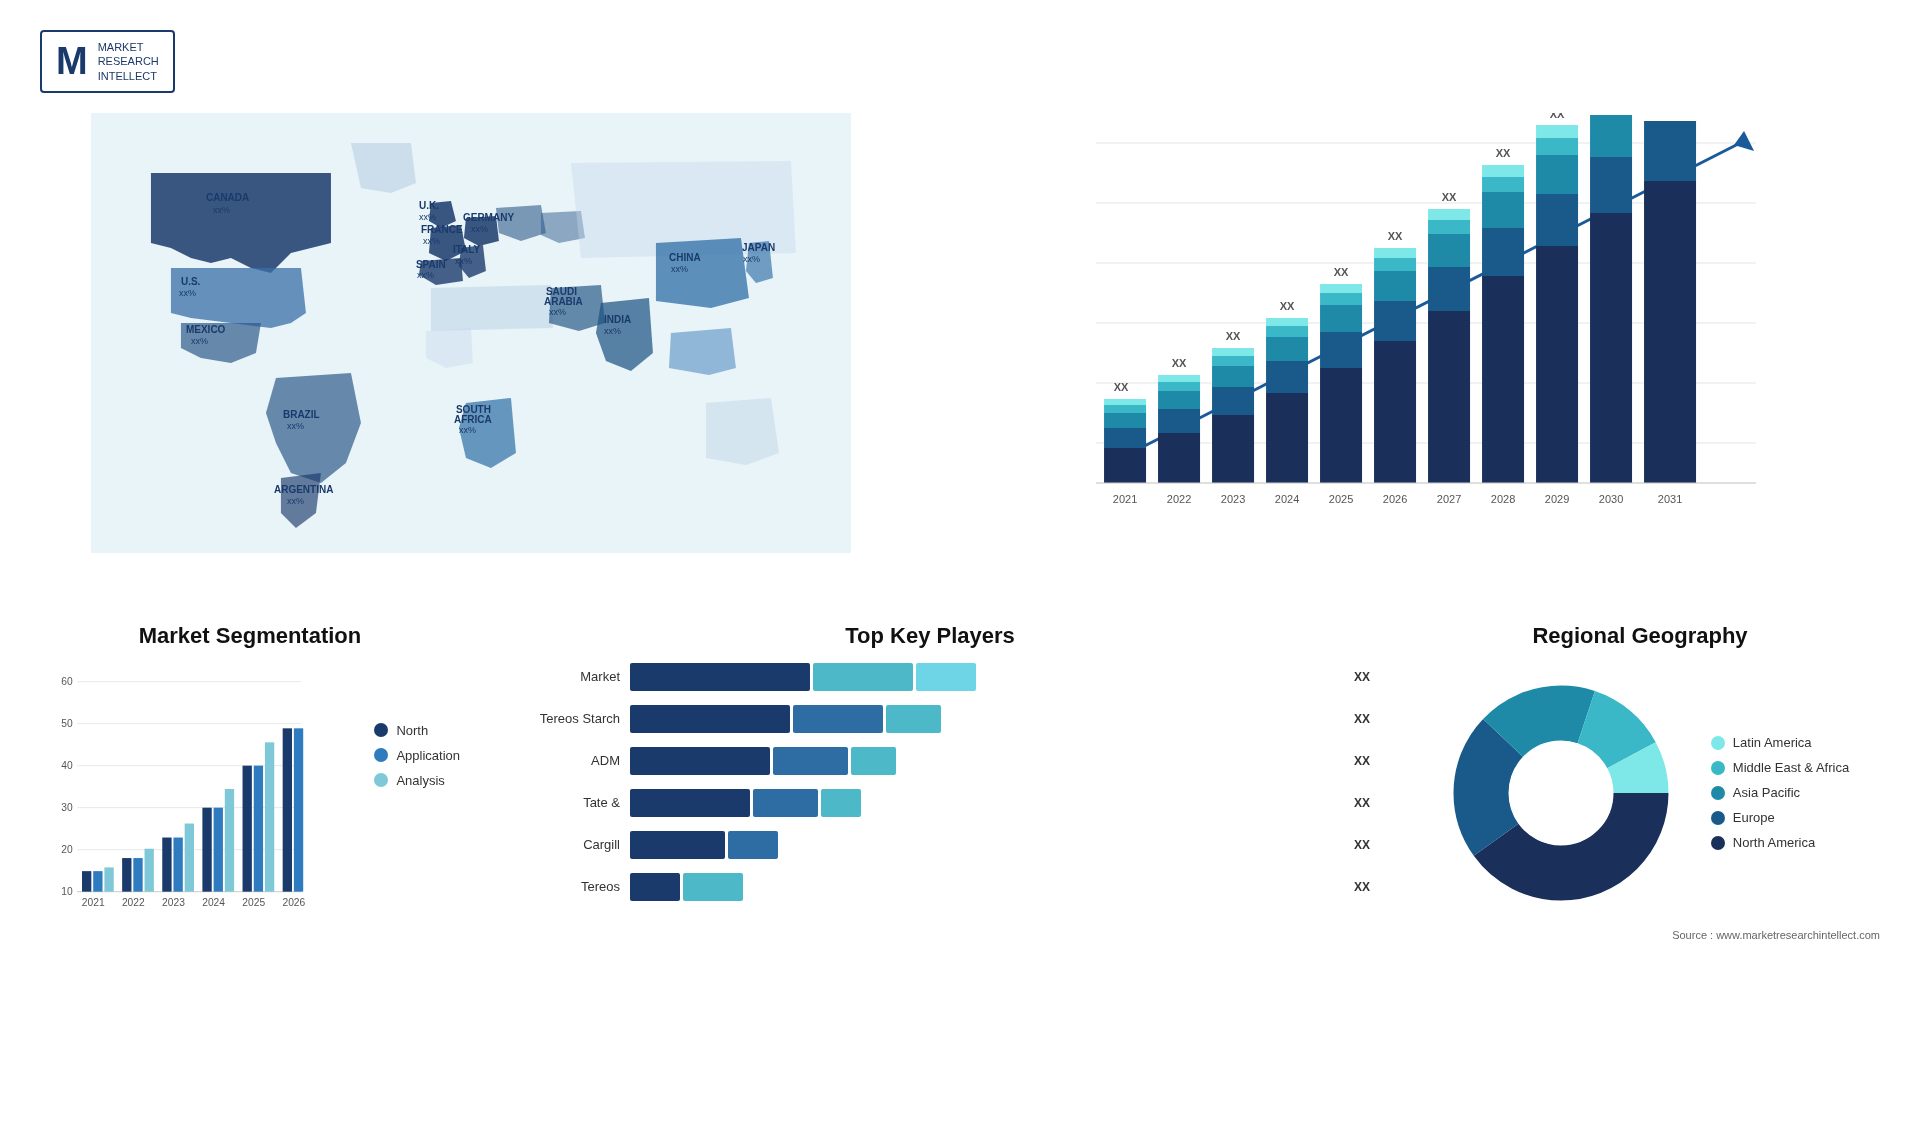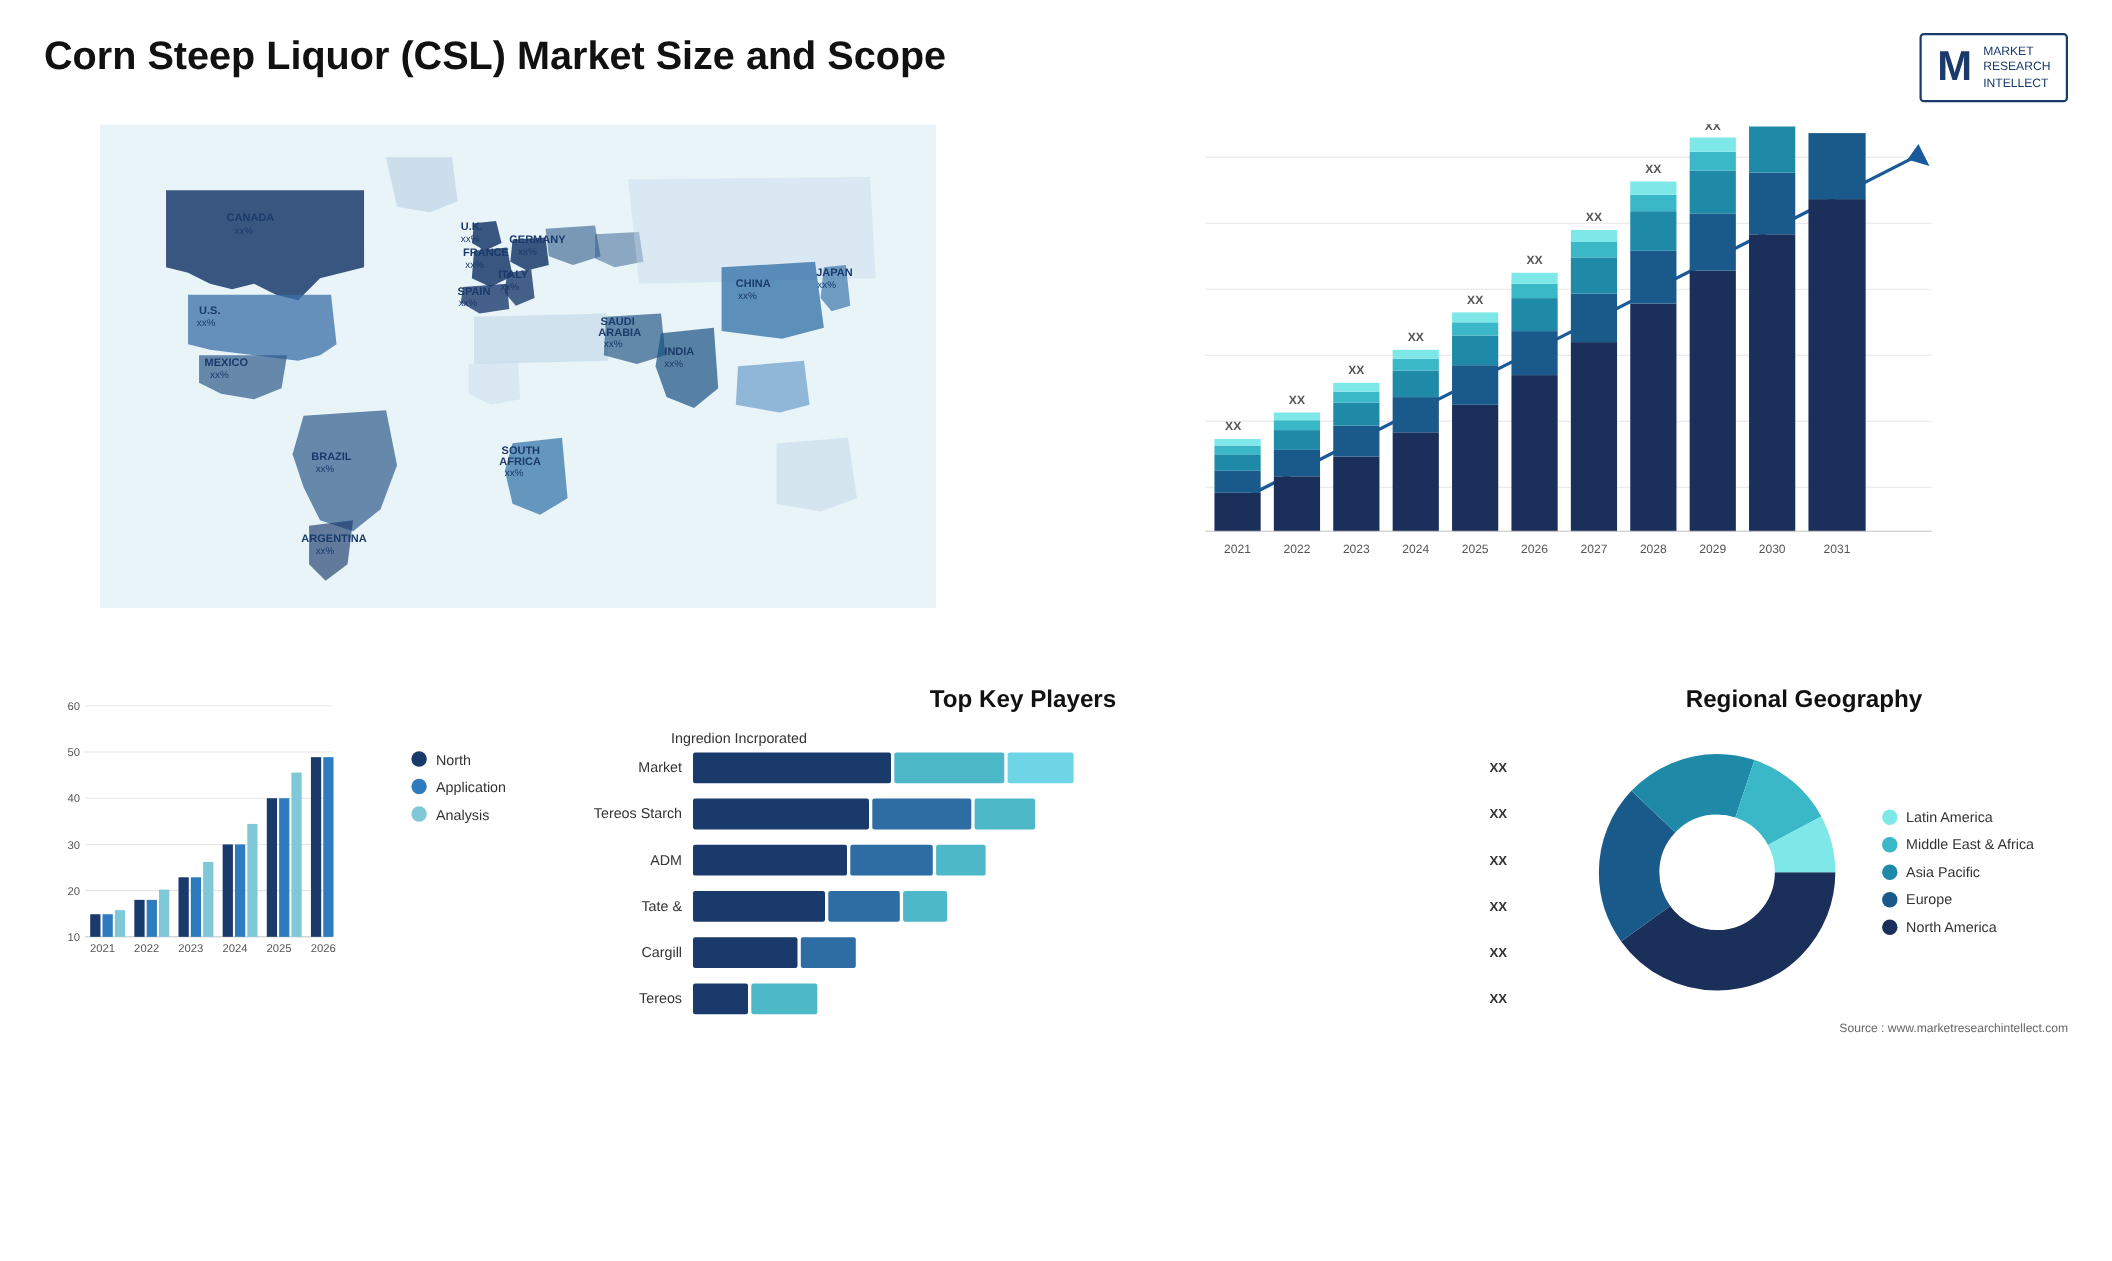--- a/index.html
+++ b/index.html
@@ -208,21 +208,20 @@
       font-size: 13px;
       color: #333;
       margin-bottom: 6px;
       margin-left: 130px;
     }
   </style>
 </head>
 <body>
 
 <div class="header">
-  <h1 class="page-title">Corn Steep Liquor (CSL) Market Size and Scope</h1>
   <div class="logo-box">
     <div class="logo-m">M</div>
     <div class="logo-text">
       <div>MARKET</div>
       <div>RESEARCH</div>
       <div>INTELLECT</div>
     </div>
   </div>
 </div>
 
@@ -428,20 +427,21 @@
         <text x="575" y="390" class="axis-year" text-anchor="middle">2030</text>
         <text x="634" y="390" class="axis-year" text-anchor="middle">2031</text>
       </svg>
     </div>
   </div>
 </div>
 
 <div class="bottom-section">
 
   <div class="segmentation-section">
+    <div class="section-title">Market Segmentation</div>
     <div style="display:flex; gap:10px; align-items:flex-start;">
       <div class="seg-chart-area">
         <svg viewBox="0 0 300 280" width="280" height="280">
 
           <line x1="40" y1="10" x2="280" y2="10" class="grid-line"></line>
           <line x1="40" y1="55" x2="280" y2="55" class="grid-line"></line>
           <line x1="40" y1="100" x2="280" y2="100" class="grid-line"></line>
           <line x1="40" y1="145" x2="280" y2="145" class="grid-line"></line>
           <line x1="40" y1="190" x2="280" y2="190" class="grid-line"></line>
           <line x1="40" y1="235" x2="280" y2="235" class="grid-line"></line>
@@ -500,21 +500,20 @@
         <div class="legend-item">
           <div class="legend-dot" style="background:#7ec8d8;"></div>
           <span>Analysis</span>
         </div>
       </div>
     </div>
   </div>
 
   <div class="players-section">
     <div class="section-title">Top Key Players</div>
-    <div class="ingredion-label">Ingredion Incrporated</div>
     <div class="players-container">
 
       <div class="player-row">
         <div class="player-name">Market</div>
         <div class="player-bars">
           <div class="player-bar-segment bar-dark" style="width:180px;"></div>
           <div class="player-bar-segment bar-light" style="width:100px;"></div>
           <div class="player-bar-segment bar-lighter" style="width:60px;"></div>
         </div>
         <span class="player-xx">XX</span>

